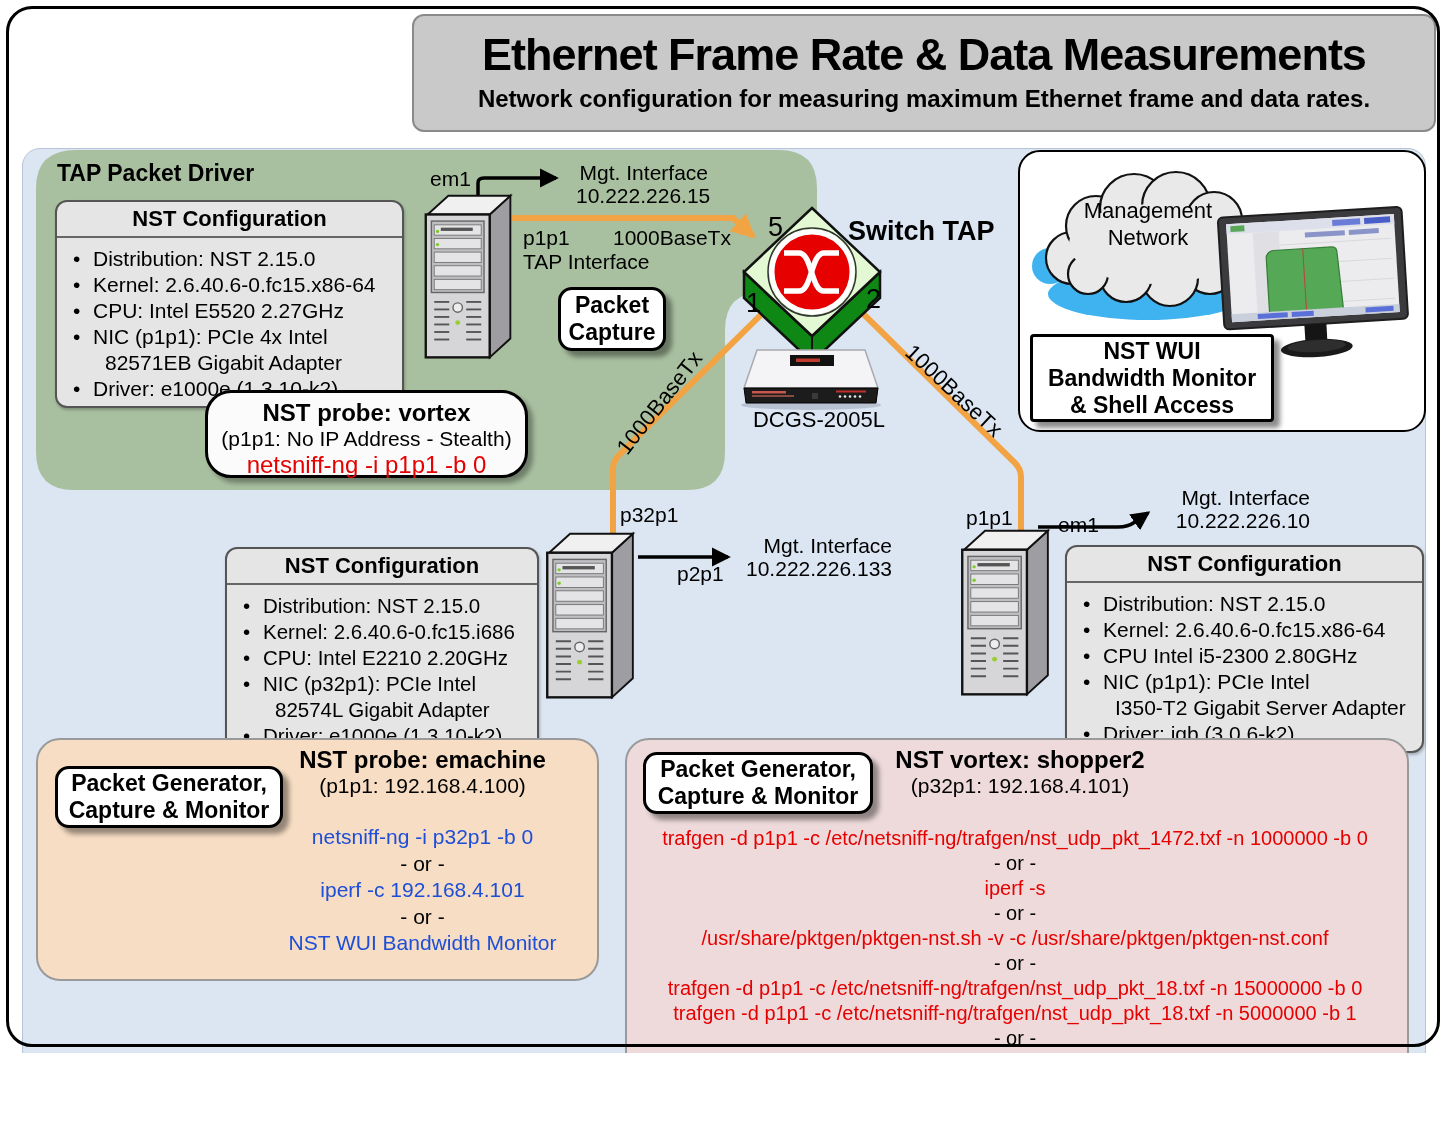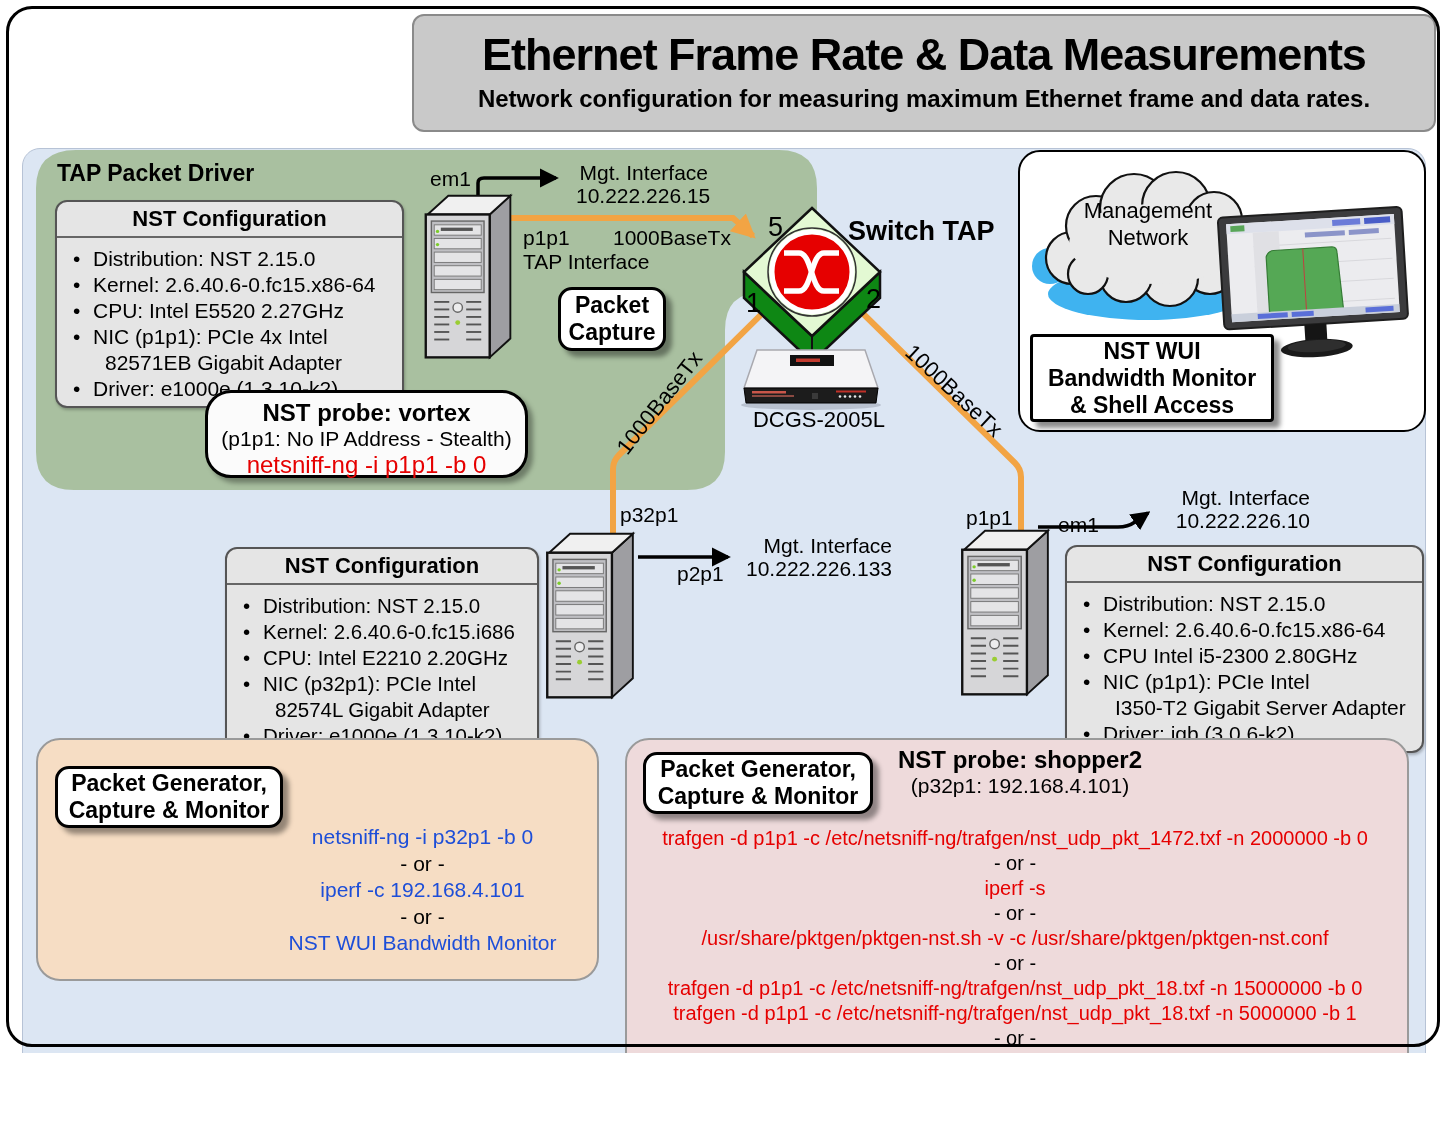--- a/index.html
+++ b/index.html
@@ -294,39 +294,43 @@
       <div class="ln ind">I350-T2 Gigabit Server Adapter</div>
       <div class="ln b">Driver: igb (3.0.6-k2)</div>
     </div>
   </div>
 
   <div id="emachine-box" class="abs"></div>
   <div class="badge abs" style="left:55px;top:766px;width:222px;height:56px;font-size:23px;line-height:27px;">
     <div>Packet Generator,</div>
     <div>Capture &amp; Monitor</div>
   </div>
+  <div class="abs cmdstack" style="left:280px;top:746px;width:285px">
+    <div class="probe-title">NST probe: emachine</div>
+    <div class="probe-addr">(p1p1: 192.168.4.100)</div>
+  </div>
   <div class="abs cmdstack" style="left:255px;top:824px;width:335px;font-size:21px;line-height:26.5px">
     <div class="cmd brown">netsniff-ng -i p32p1 -b 0</div>
     <div class="sep">- or -</div>
     <div class="cmd brown">iperf -c 192.168.4.101</div>
     <div class="sep">- or -</div>
     <div class="cmd brown">NST WUI Bandwidth Monitor</div>
   </div>
 
   <div id="shopper2-box" class="abs"></div>
   <div class="badge abs" style="left:643px;top:752px;width:224px;height:56px;font-size:23px;line-height:27px;">
     <div>Packet Generator,</div>
     <div>Capture &amp; Monitor</div>
   </div>
   <div class="abs cmdstack" style="left:880px;top:746px;width:280px">
-    <div class="probe-title">NST probe: shopper2</div>
+    <div class="probe-title">NST vortex: shopper2</div>
     <div class="probe-addr">(p32p1: 192.168.4.101)</div>
   </div>
   <div class="abs cmdstack" style="left:631px;top:826px;width:768px;font-size:20px;line-height:25px">
-    <div class="cmd red">trafgen -d p1p1 -c /etc/netsniff-ng/trafgen/nst_udp_pkt_1472.txf -n 2000000 -b 0</div>
+    <div class="cmd red">trafgen -d p1p1 -c /etc/netsniff-ng/trafgen/nst_udp_pkt_1472.txf -n 1000000 -b 0</div>
     <div class="sep">- or -</div>
     <div class="cmd red">iperf -s</div>
     <div class="sep">- or -</div>
     <div class="cmd red">/usr/share/pktgen/pktgen-nst.sh -v -c /usr/share/pktgen/pktgen-nst.conf</div>
     <div class="sep">- or -</div>
     <div class="cmd red">trafgen -d p1p1 -c /etc/netsniff-ng/trafgen/nst_udp_pkt_18.txf -n 15000000 -b 0</div>
     <div class="cmd red">trafgen -d p1p1 -c /etc/netsniff-ng/trafgen/nst_udp_pkt_18.txf -n 5000000 -b 1</div>
     <div class="sep">- or -</div>
     <div class="cmd red">NST WUI Bandwidth Monitor</div>
   </div>

